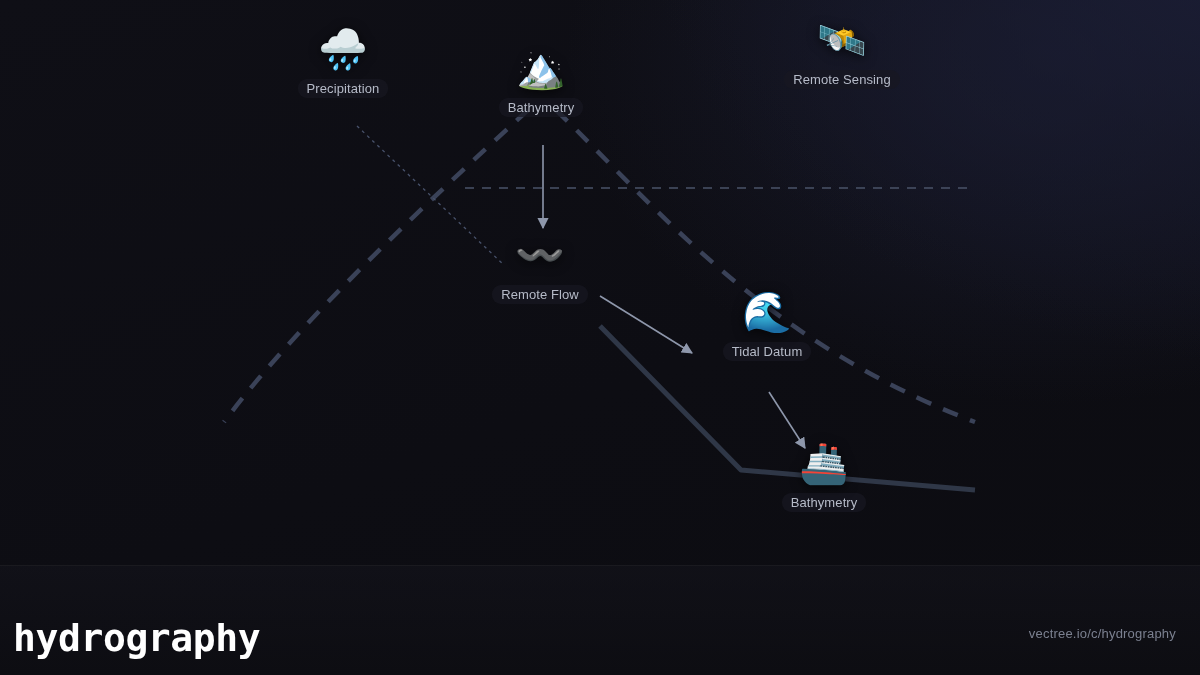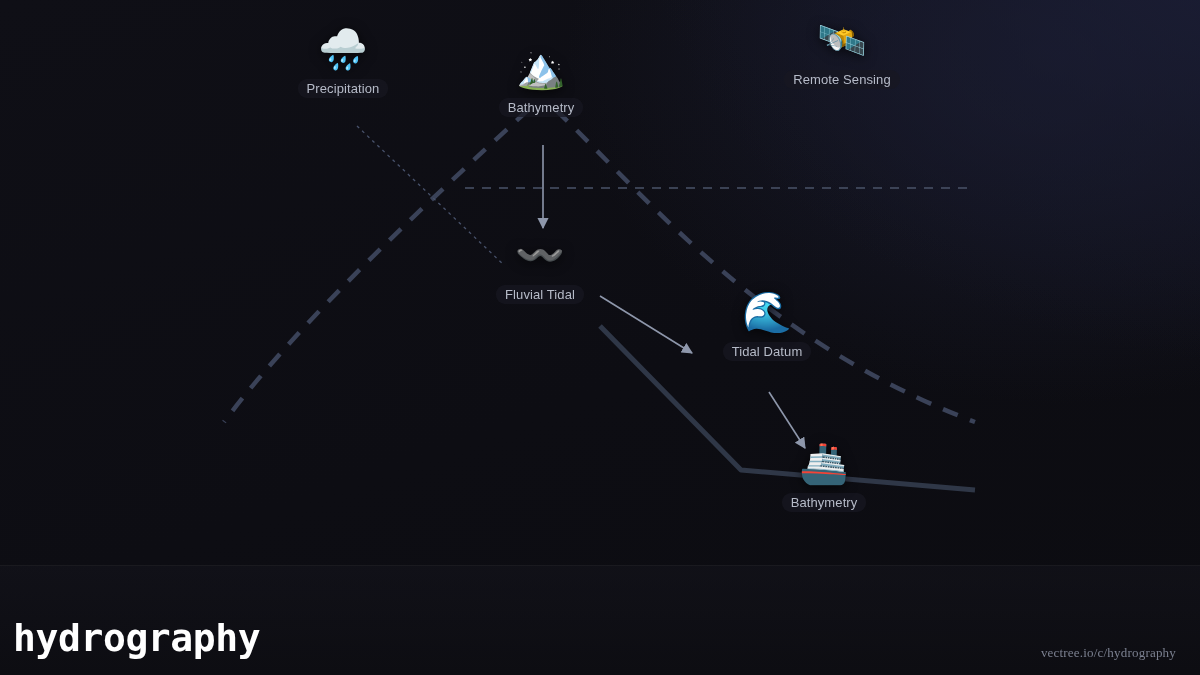--- a/index.html
+++ b/index.html
@@ -107,25 +107,24 @@
     font-size: 38px;
     font-weight: bold;
     color: #ffffff;
     letter-spacing: -0.4px;
     line-height: 44px;
   }
   #footer-url {
     position: absolute;
     right: 24px;
     top: 60px;
-    font-family: Liberation Serif, serif;
+    font-family: Liberation Sans, sans-serif;
     font-size: 13px;
     color: #7b8090;
     letter-spacing: 0.2px;
-    margin-top: 19px;
   }
 </style>
 </head>
 <body>
 
 <div id="canvas">
 
   <svg id="graph-svg" viewBox="0 0 1200 675" xmlns="http://www.w3.org/2000/svg">
     <defs>
       <marker id="arrow-head" viewBox="0 0 10 10" refX="9" refY="5" markerWidth="7" markerHeight="7" orient="auto-start-reverse">
@@ -160,21 +159,21 @@
     <div class="node-label">Bathymetry</div>
   </div>
 
   <div class="node" style="left:842px; top:53px;">
     <div class="node-icon">🛰️</div>
     <div class="node-label">Remote Sensing</div>
   </div>
 
   <div class="node" style="left:540px; top:268px;">
     <div class="node-icon">〰️</div>
-    <div class="node-label">Fluvial Tidal</div>
+    <div class="node-label">Remote Flow</div>
   </div>
 
   <div class="node" style="left:767px; top:325px;">
     <div class="node-icon">🌊</div>
     <div class="node-label">Tidal Datum</div>
   </div>
 
   <div class="node" style="left:824px; top:476px;">
     <div class="node-icon">🚢</div>
     <div class="node-label">Bathymetry</div>

